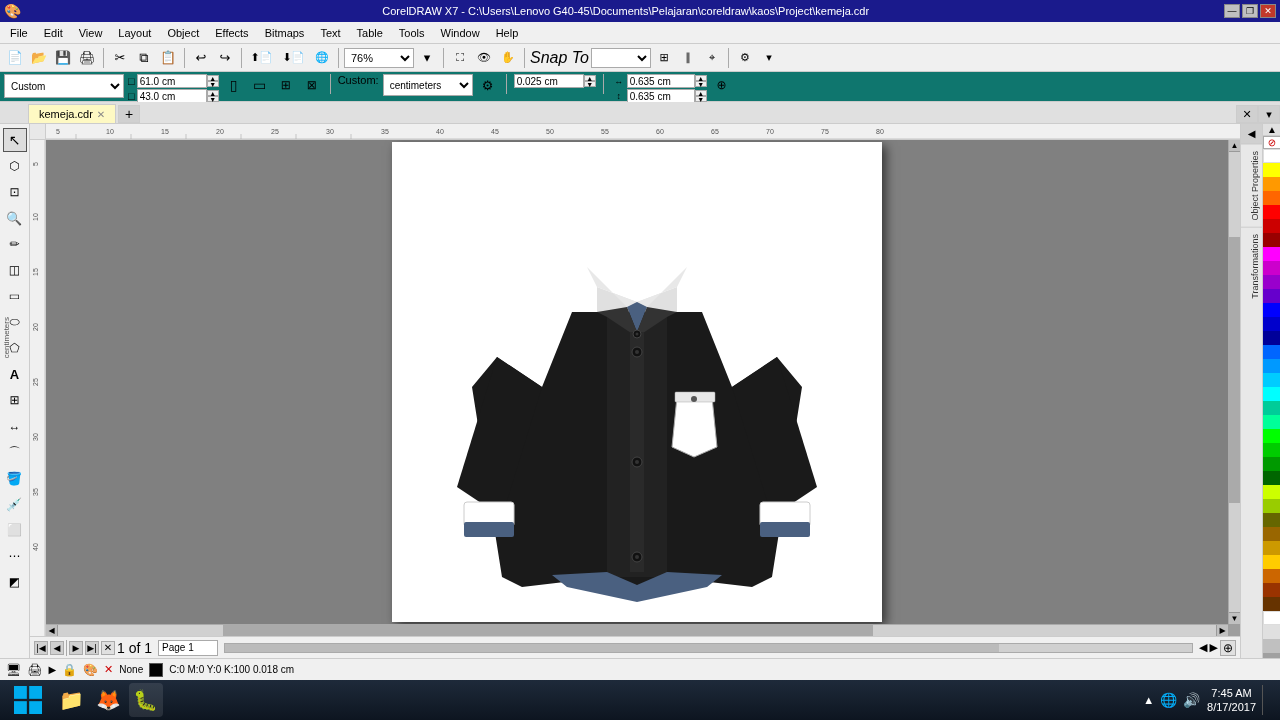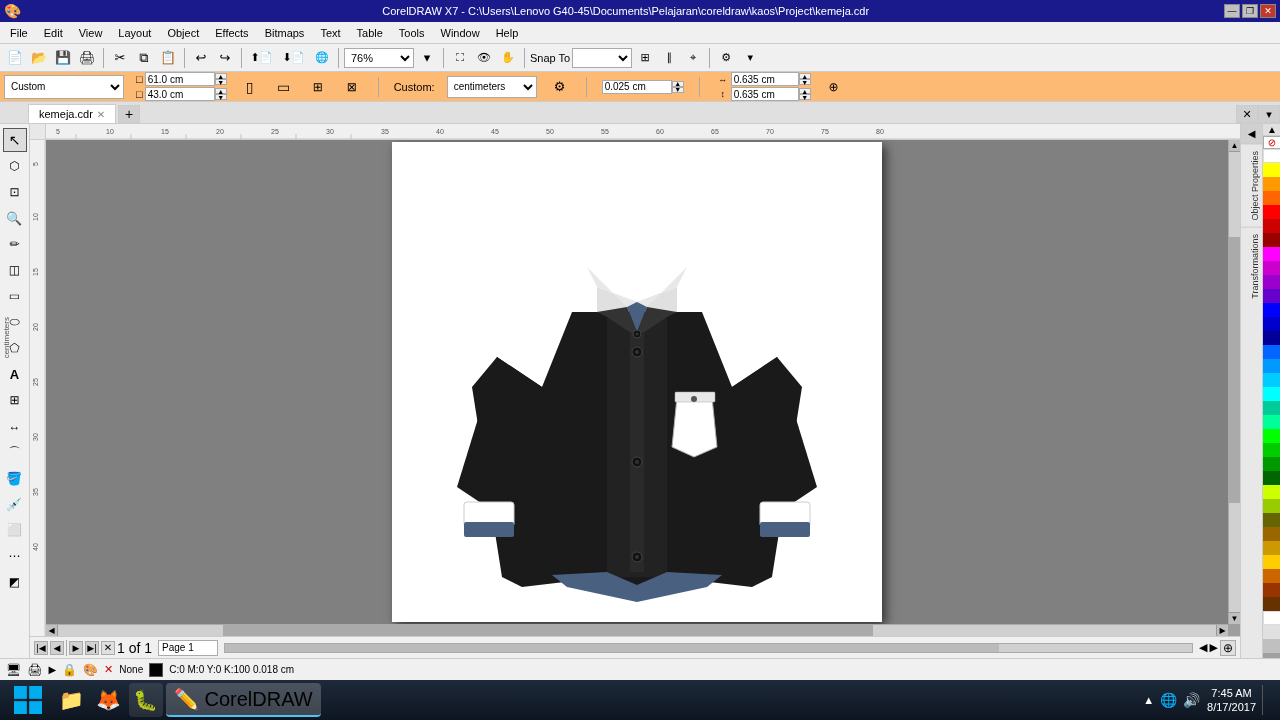--- a/index.html
+++ b/index.html
@@ -61,27 +61,27 @@
       display: flex; align-items: center; justify-content: center;
       cursor: pointer; font-size: 13px;
     }
     .tb-separator { width: 1px; height: 20px; background: #aaa; margin: 0 3px; }
     .snap-select {
       height: 20px; border: 1px solid #aaa; font-size: 11px; background: white; padding: 0 2px;
     }
 
     
     #toolbar2 {
-      background: #fdba74;
+      background: #0f766e;
       border-bottom: 1px solid #ccc;
       height: 30px;
       display: flex;
-      align-items: center;
+      align-items: flex-start;
       padding: 2px 4px;
-      gap: 12px;
+      gap: 4px;
     }
     .prop-input {
       width: 70px; height: 13px; border: 1px solid #aaa;
       font-size: 10px; padding: 0 2px; background: white;
     }
     .spin-up, .spin-down {
       width: 12px; height: 6px;
       border: 1px solid #aaa; background: #f0f0f0;
       display: flex; align-items: center; justify-content: center;
       font-size: 7px; cursor: pointer; line-height: 1;
@@ -120,21 +120,21 @@
     }
     .tab {
       padding: 3px 10px;
       border: 1px solid #ccc;
       border-bottom: none;
       background: #e0e0e0;
       font-size: 11px;
       cursor: pointer;
       display: flex; align-items: center; gap: 4px;
     }
-    .tab.active { background: #ffffff; justify-content: flex-end; }
+    .tab.active { background: #fef9c3; justify-content: flex-end; }
     .tab-close { font-size: 10px; color: #888; cursor: pointer; }
     #page-canvas {
       background: white;
       width: 580px; height: 520px;
       box-shadow: 3px 3px 8px rgba(0,0,0,0.5);
       position: relative;
       display: flex; align-items: center; justify-content: center;
     }
     .color-swatch {
       width: 18px; height: 14px;
@@ -373,21 +373,21 @@
       <option>76%</option>
       <option>100%</option>
       <option>50%</option>
     </select>
     <div class="tb-btn">▾</div>
     <div class="tb-separator"></div>
     <div class="tb-btn" style="font-size:11px;">⛶</div>
     <div class="tb-btn" style="font-size:11px;">👁</div>
     <div class="tb-btn" style="font-size:11px;">✋</div>
     <div class="tb-separator"></div>
-    <span style="font-size:11px;">Snap To</span>
+    <span style="font-size:16px;font-style:italic;">Snap To</span>
     <select class="snap-select" style="width:60px;">
       <option></option>
     </select>
     <div class="tb-btn" style="font-size:11px;">⊞</div>
     <div class="tb-btn" style="font-size:11px;">∥</div>
     <div class="tb-btn" style="font-size:11px;">⌖</div>
     <div class="tb-separator"></div>
     <div class="tb-btn" style="font-size:11px;">⚙</div>
     <div class="tb-btn" style="font-size:11px;">▾</div>
   </div>
@@ -716,21 +716,20 @@
       <svg width="28" height="28" viewBox="0 0 24 24">
         <rect x="0" y="0" width="11" height="11" fill="#00adef"></rect>
         <rect x="13" y="0" width="11" height="11" fill="#00adef"></rect>
         <rect x="0" y="13" width="11" height="11" fill="#00adef"></rect>
         <rect x="13" y="13" width="11" height="11" fill="#00adef"></rect>
       </svg>
     </div>
     <div class="taskbar-btn" style="font-size:20px;">📁</div>
     <div class="taskbar-btn" style="font-size:20px;">🦊</div>
     <div class="taskbar-btn" style="font-size:20px; background:rgba(255,255,255,0.1);">🐛</div>
-    <div class="taskbar-btn taskbar-active" style="font-size:20px; background:rgba(255,255,255,0.2); border-bottom:2px solid #4fc3f7; padding:0 8px;">✏️ CorelDRAW</div>
     <div class="taskbar-right">
       <span style="font-size:11px; cursor:pointer;">▲</span>
       <span style="font-size:14px; cursor:pointer;">🌐</span>
       <span style="font-size:14px; cursor:pointer;">🔊</span>
       <div class="time-display" style="cursor:pointer;">
         <div>7:45 AM</div>
         <div>8/17/2017</div>
       </div>
       <span style="width:6px; height:30px; border-left:1px solid #555; cursor:pointer; display:inline-block;"></span>
     </div>

